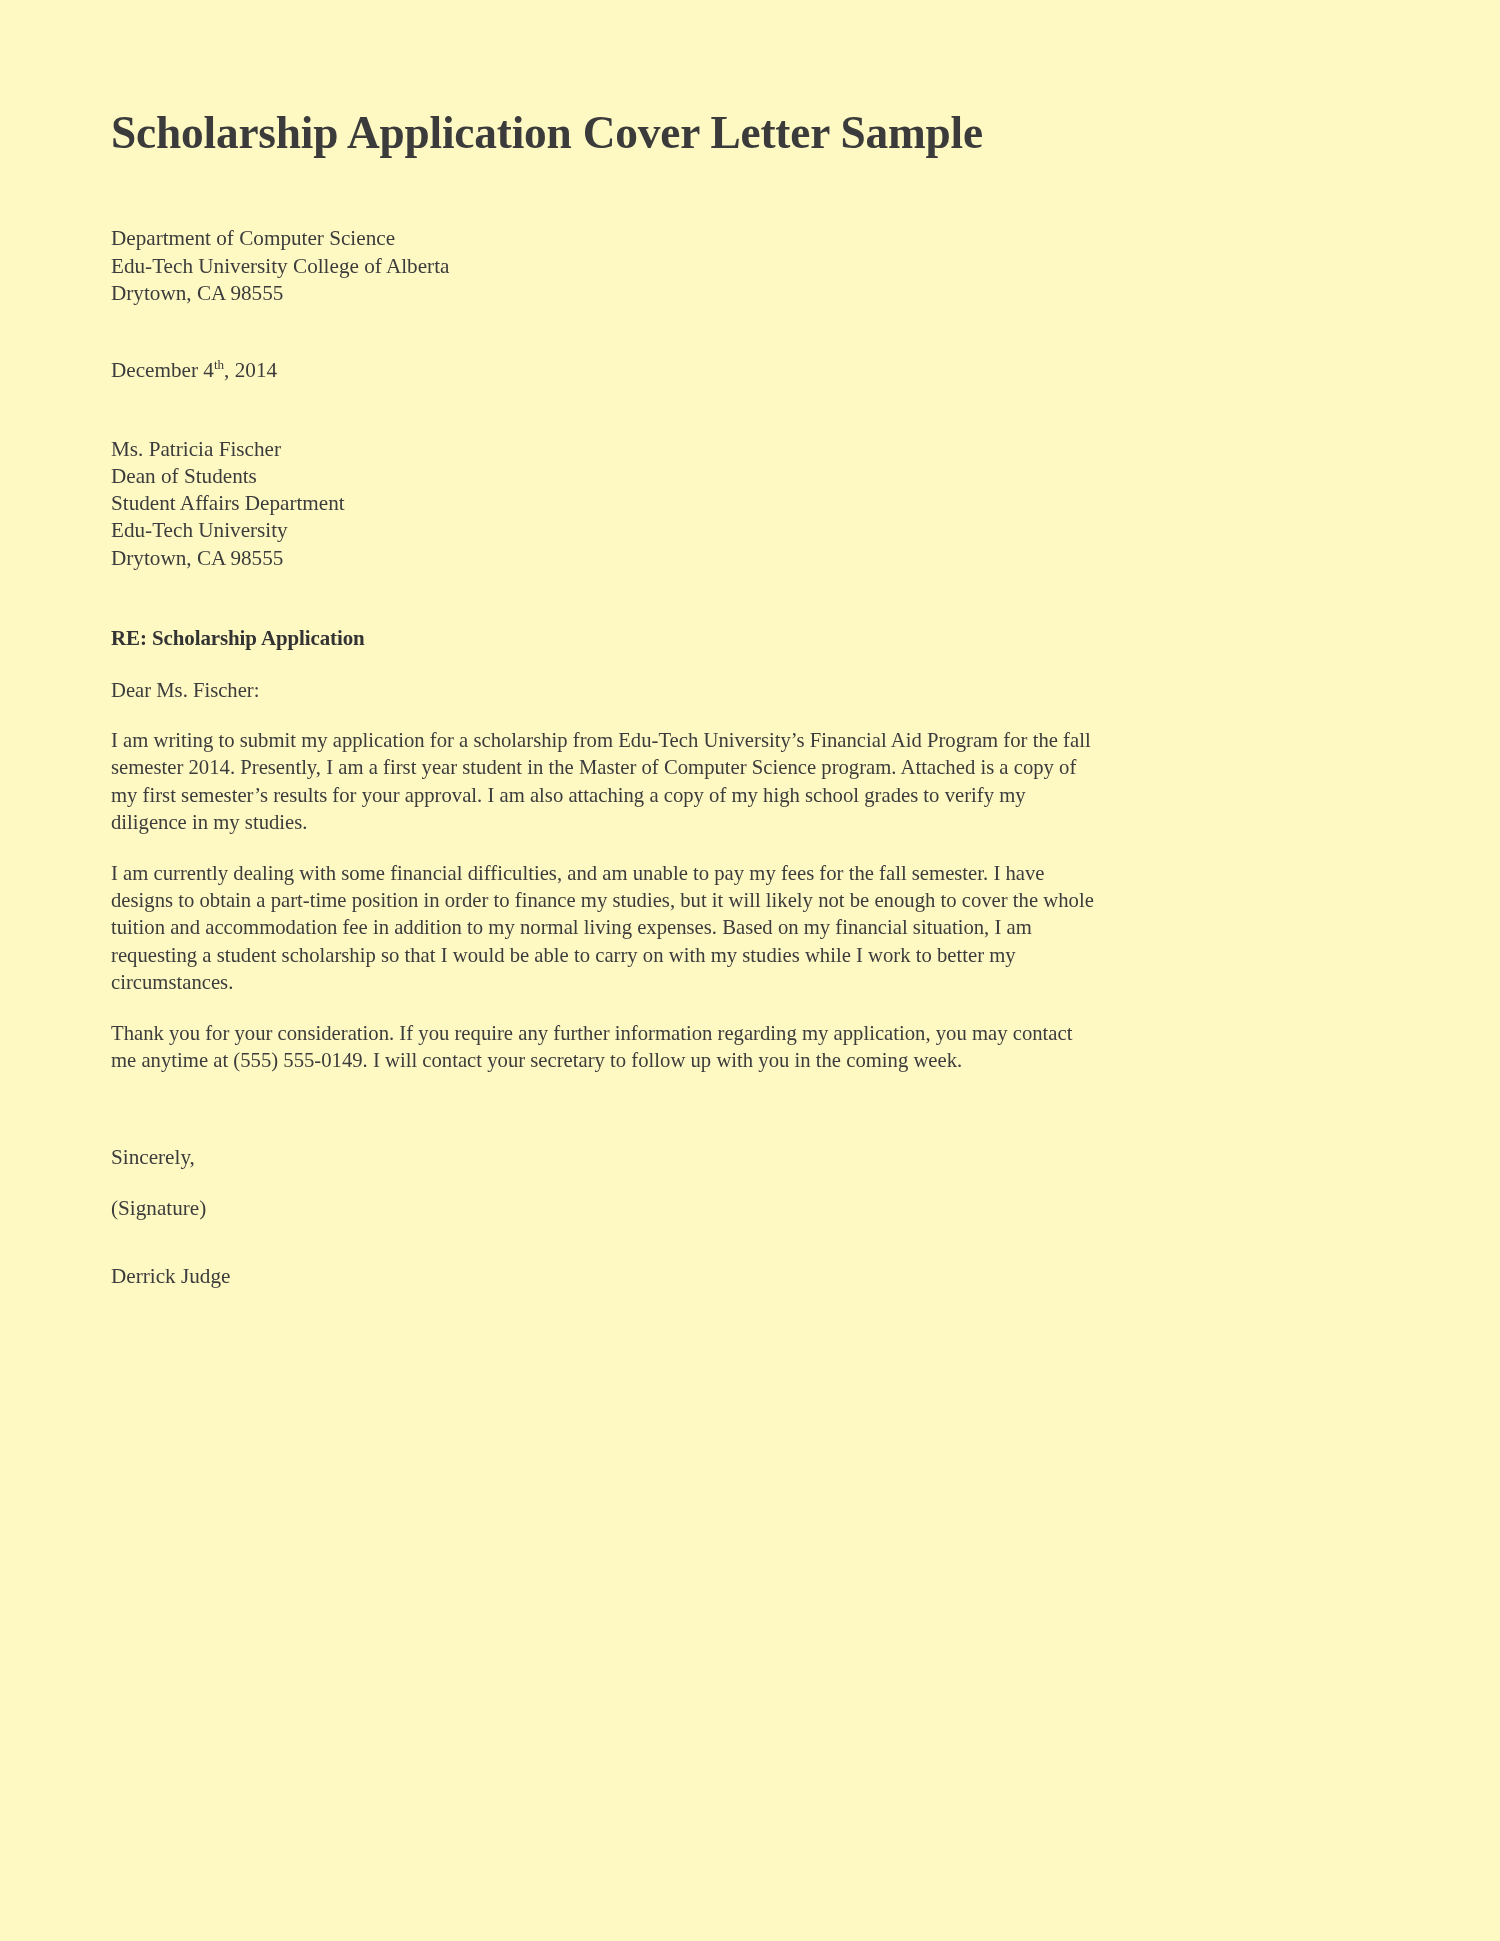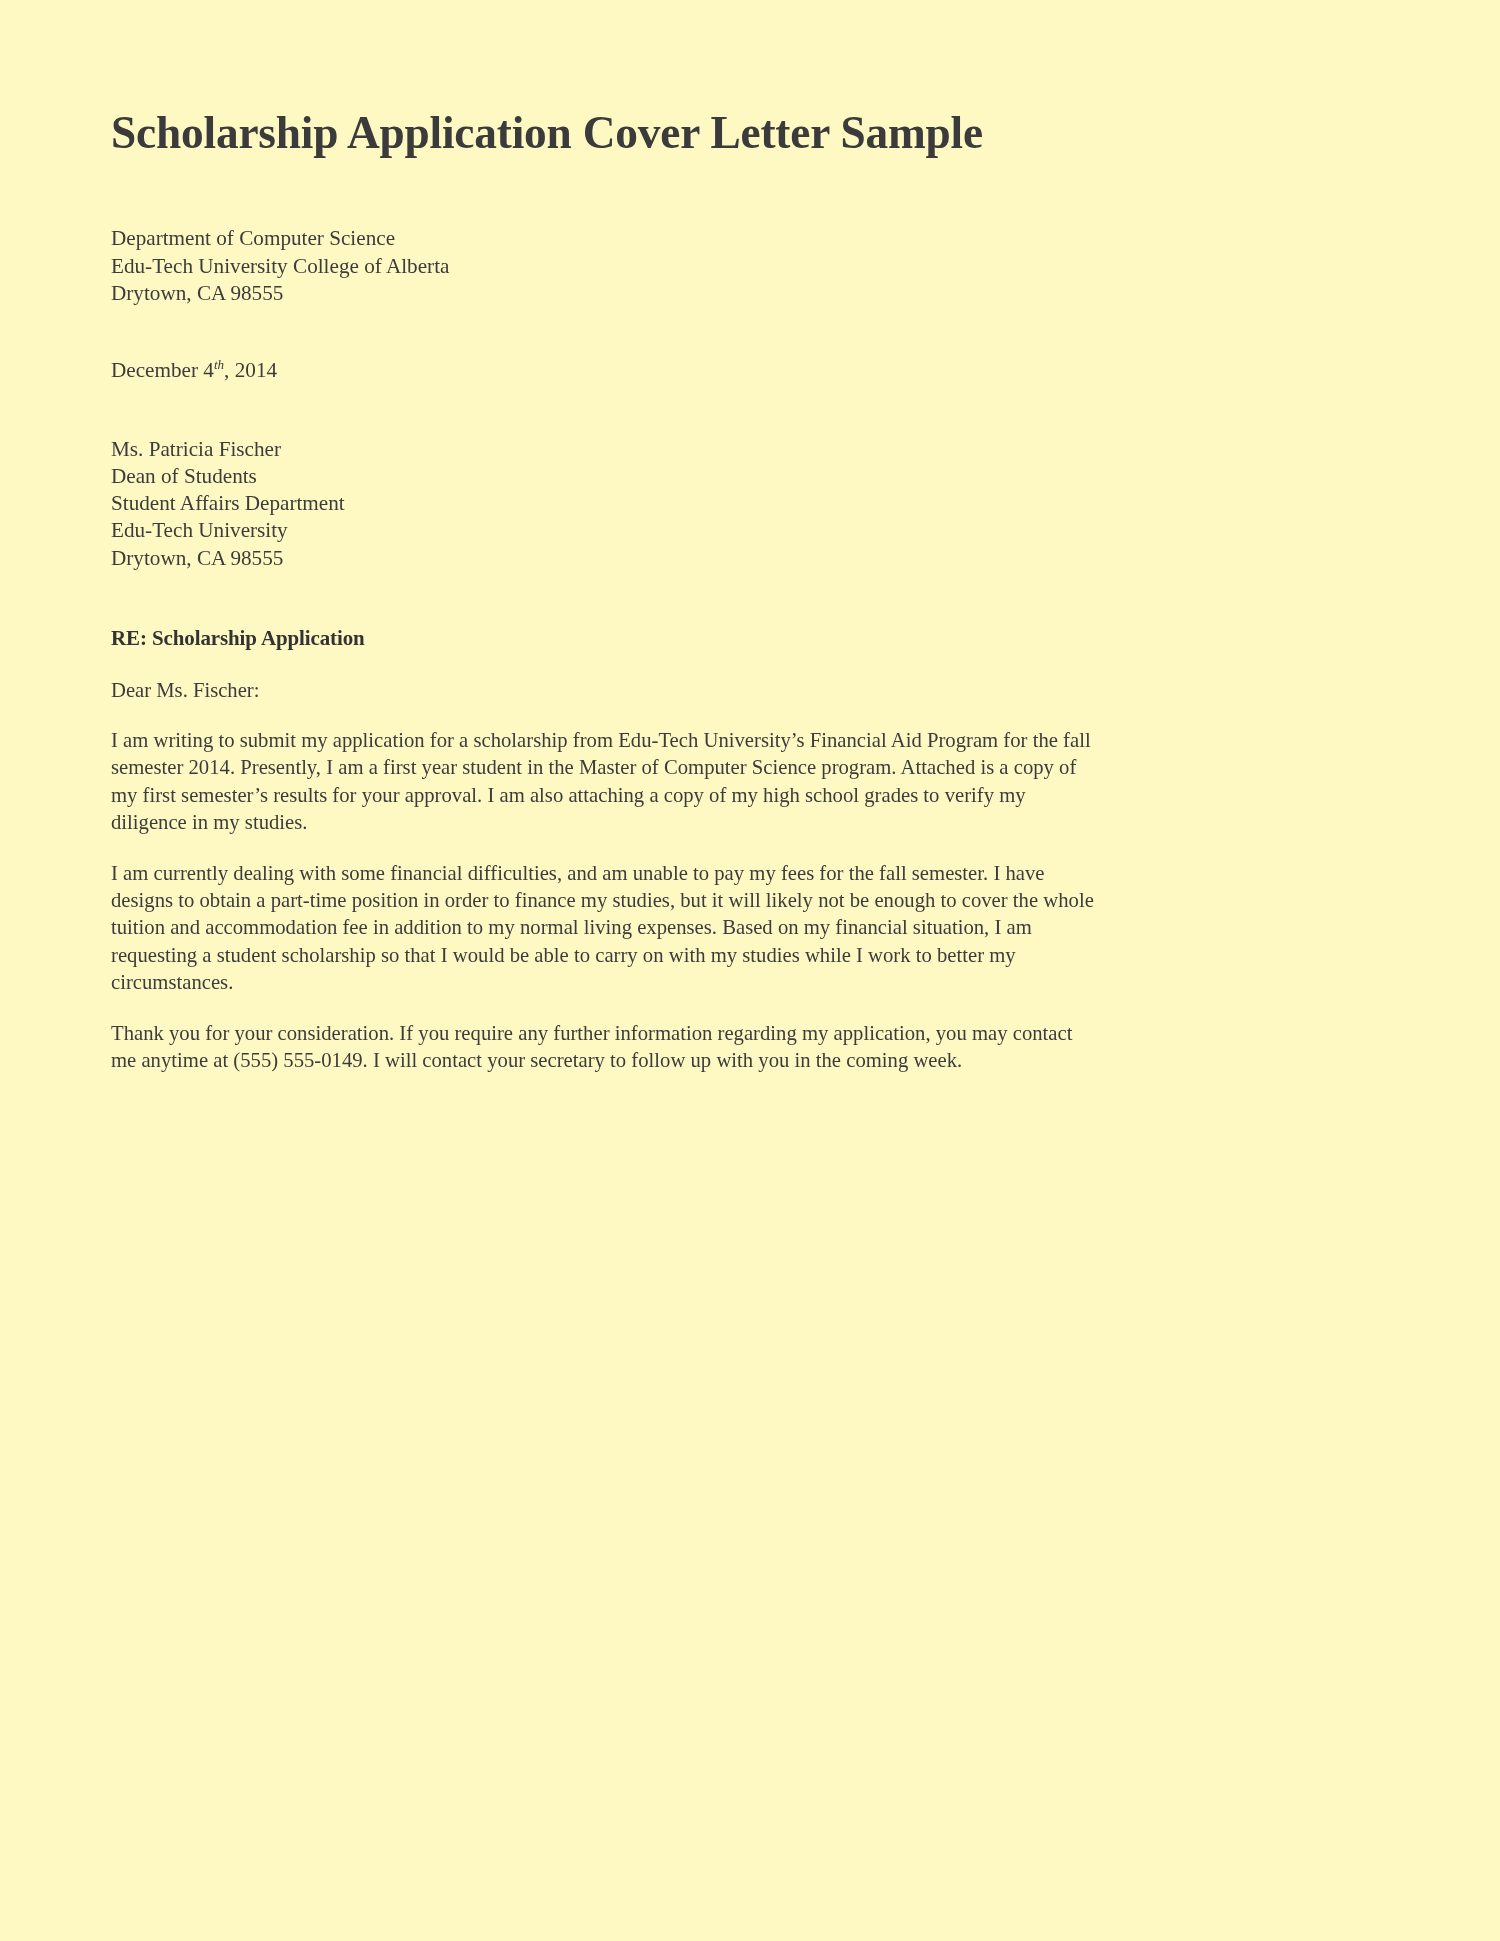--- a/index.html
+++ b/index.html
@@ -60,21 +60,20 @@
   .sender-block { margin-top: 68px; }
   .date-block   { margin-top: 50px; }
   .recip-block  { margin-top: 51px; }
 
   .line { white-space: nowrap; }
 
   sup.ordinal {
     font-size: 0.62em;
     vertical-align: super;
     line-height: 0;
-    font-style: italic;
   }
 
   
   .subject {
     margin-top: 53px;
     font-size: 21.5px;
     font-weight: bold;
     line-height: 27px;
     color: #333333;
     letter-spacing: -0.1px;
@@ -142,15 +141,20 @@
     </div>
 
     <div class="subject">RE: Scholarship Application</div>
 
     <div class="salutation">Dear Ms. Fischer:</div>
 
     <p class="para">I am writing to submit my application for a scholarship from Edu-Tech University’s Financial Aid Program for the fall semester 2014.  Presently, I am a first year student in the Master of Computer Science program. Attached is a copy of my first semester’s results for your approval. I am also attaching a copy of my high school grades to verify my diligence in my studies.</p>
     <p class="para">I am currently dealing with some financial difficulties, and am unable to pay my fees for the fall semester. I have designs to obtain a part-time position in order to finance my studies, but it will likely not be enough to cover the whole tuition and accommodation fee in addition to my normal living expenses. Based on my financial situation, I am requesting a student scholarship so that I would be able to carry on with my studies while I work to better my circumstances.</p>
     <p class="para">Thank you for your consideration. If you require any further information regarding my application, you may contact me anytime at (555) 555-0149. I will contact your secretary to follow up with you in the coming week.</p>
 
+    <div class="closing-wrap">
+      <div class="closing-line">Sincerely,</div>
+      <div class="closing-line closing-signature">(Signature)</div>
+      <div class="closing-line closing-name">Derrick Judge</div>
+    </div>
 
   </div>
 </div>
 
 </body></html>

